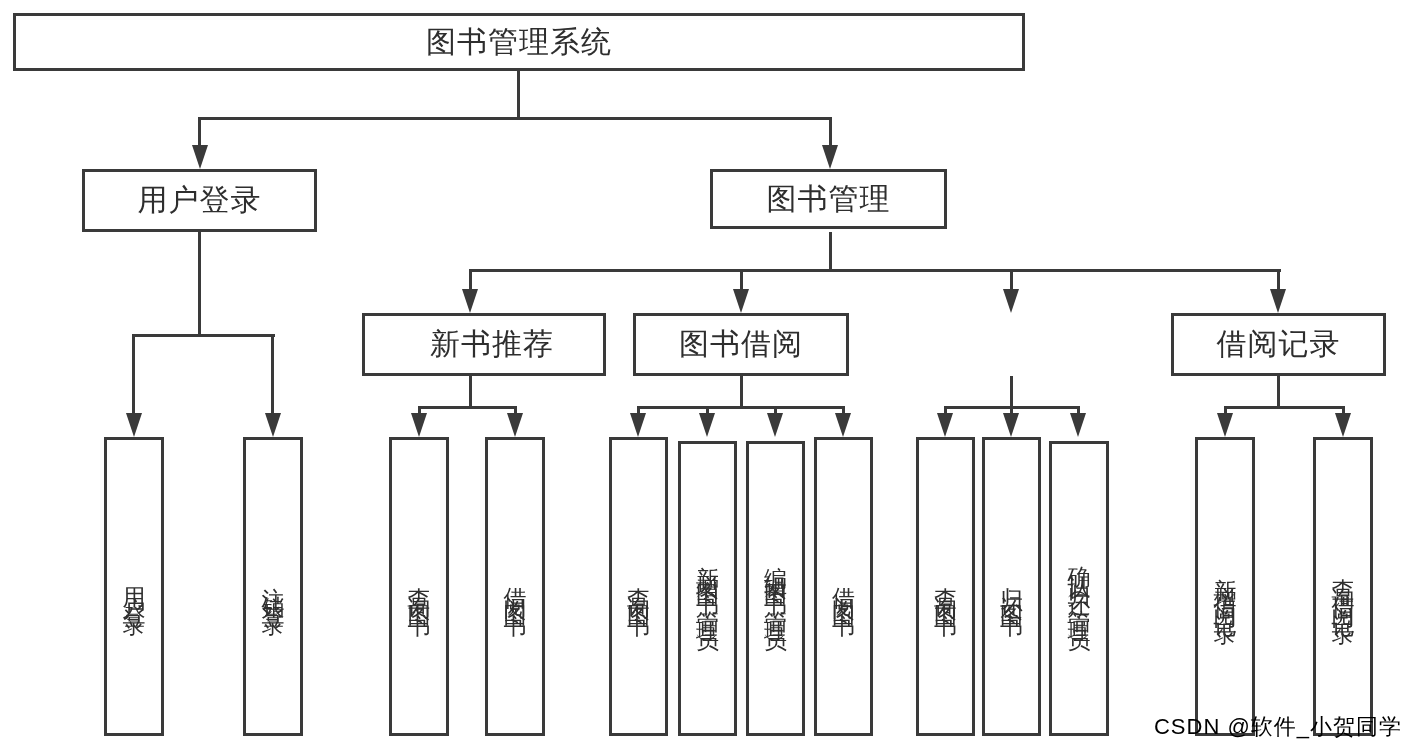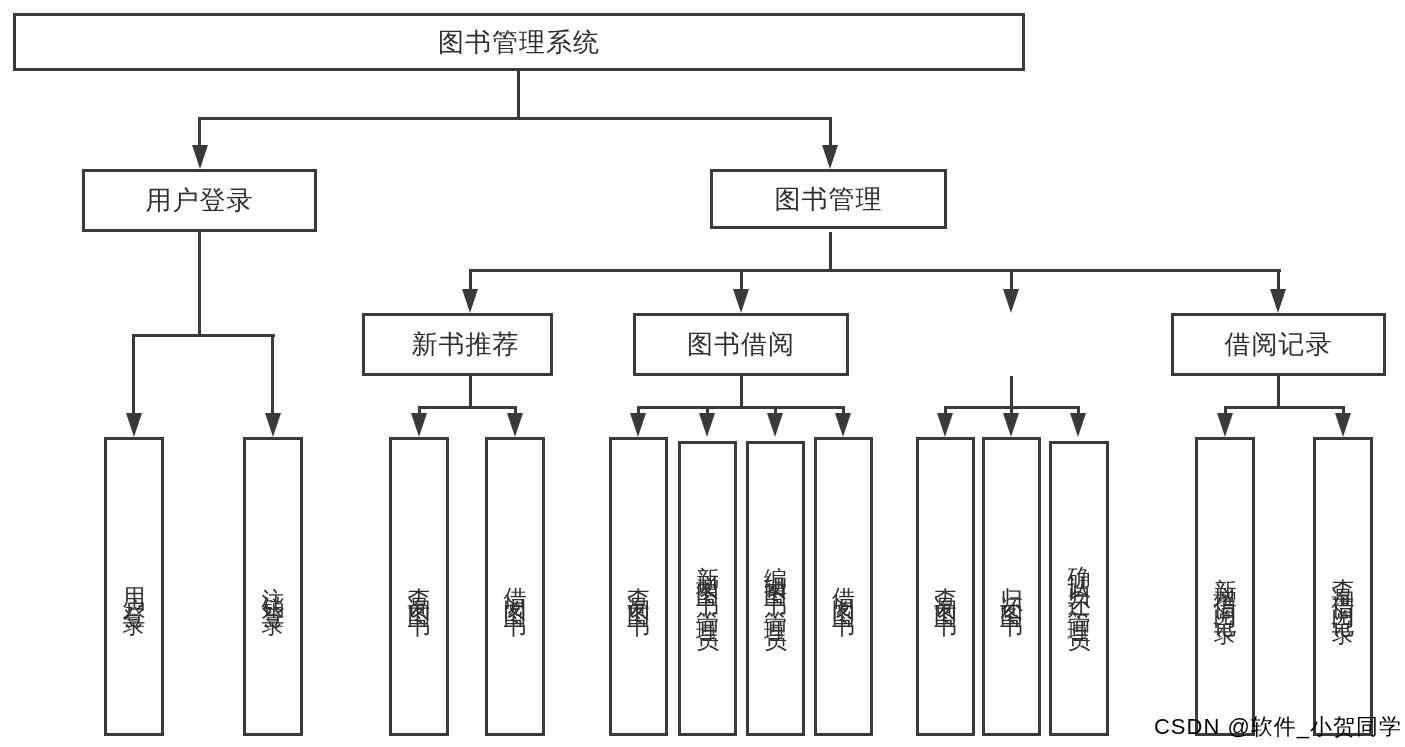--- a/index.html
+++ b/index.html
@@ -14,21 +14,21 @@
     font-family:"Liberation Sans","DejaVu Sans",sans-serif;
     color:var(--text);
     overflow:hidden;
   }
   .box{
     position:absolute;
     box-sizing:border-box;
     border:3px solid var(--line);
     background:#ffffff;
     display:flex;align-items:center;justify-content:center;
-    font-size:26px;
+    font-size:30px;
     letter-spacing:1px;
     white-space:nowrap;
   }
   .vbox{
     writing-mode:vertical-rl;
     font-size:23px;
     letter-spacing:9px;
     white-space:normal;
     line-height:1;
   }
@@ -77,21 +77,21 @@
   <div class="hline" style="left:469px;top:269px;width:812px;height:3px;"></div>
   <div class="vline" style="left:469px;top:269px;width:3px;height:23px;"></div>
   <div class="arr" style="left:462px;top:289px;"></div>
   <div class="vline" style="left:740px;top:269px;width:3px;height:23px;"></div>
   <div class="arr" style="left:733px;top:289px;"></div>
   <div class="vline" style="left:1010px;top:269px;width:3px;height:23px;"></div>
   <div class="arr" style="left:1003px;top:289px;"></div>
   <div class="vline" style="left:1277px;top:269px;width:3px;height:23px;"></div>
   <div class="arr" style="left:1270px;top:289px;"></div>
 
-  <div class="box" style="left:362px;top:313px;width:191px;height:63px;padding-left:16px;">新书推荐</div>
+  <div class="box" style="left:362px;top:313px;width:244px;height:63px;padding-left:16px;">新书推荐</div>
   <div class="box" style="left:633px;top:313px;width:216px;height:63px;text-align:right;">图书借阅</div>
   <div class="box" style="left:1171px;top:313px;width:215px;height:63px;">借阅记录</div>
 
   <div class="vline" style="left:469px;top:376px;width:3px;height:33px;"></div>
   <div class="hline" style="left:418px;top:406px;width:99px;height:3px;"></div>
   <div class="vline" style="left:418px;top:406px;width:3px;height:10px;"></div>
   <div class="arr" style="left:411px;top:413px;"></div>
   <div class="vline" style="left:514px;top:406px;width:3px;height:10px;"></div>
   <div class="arr" style="left:507px;top:413px;"></div>
 

